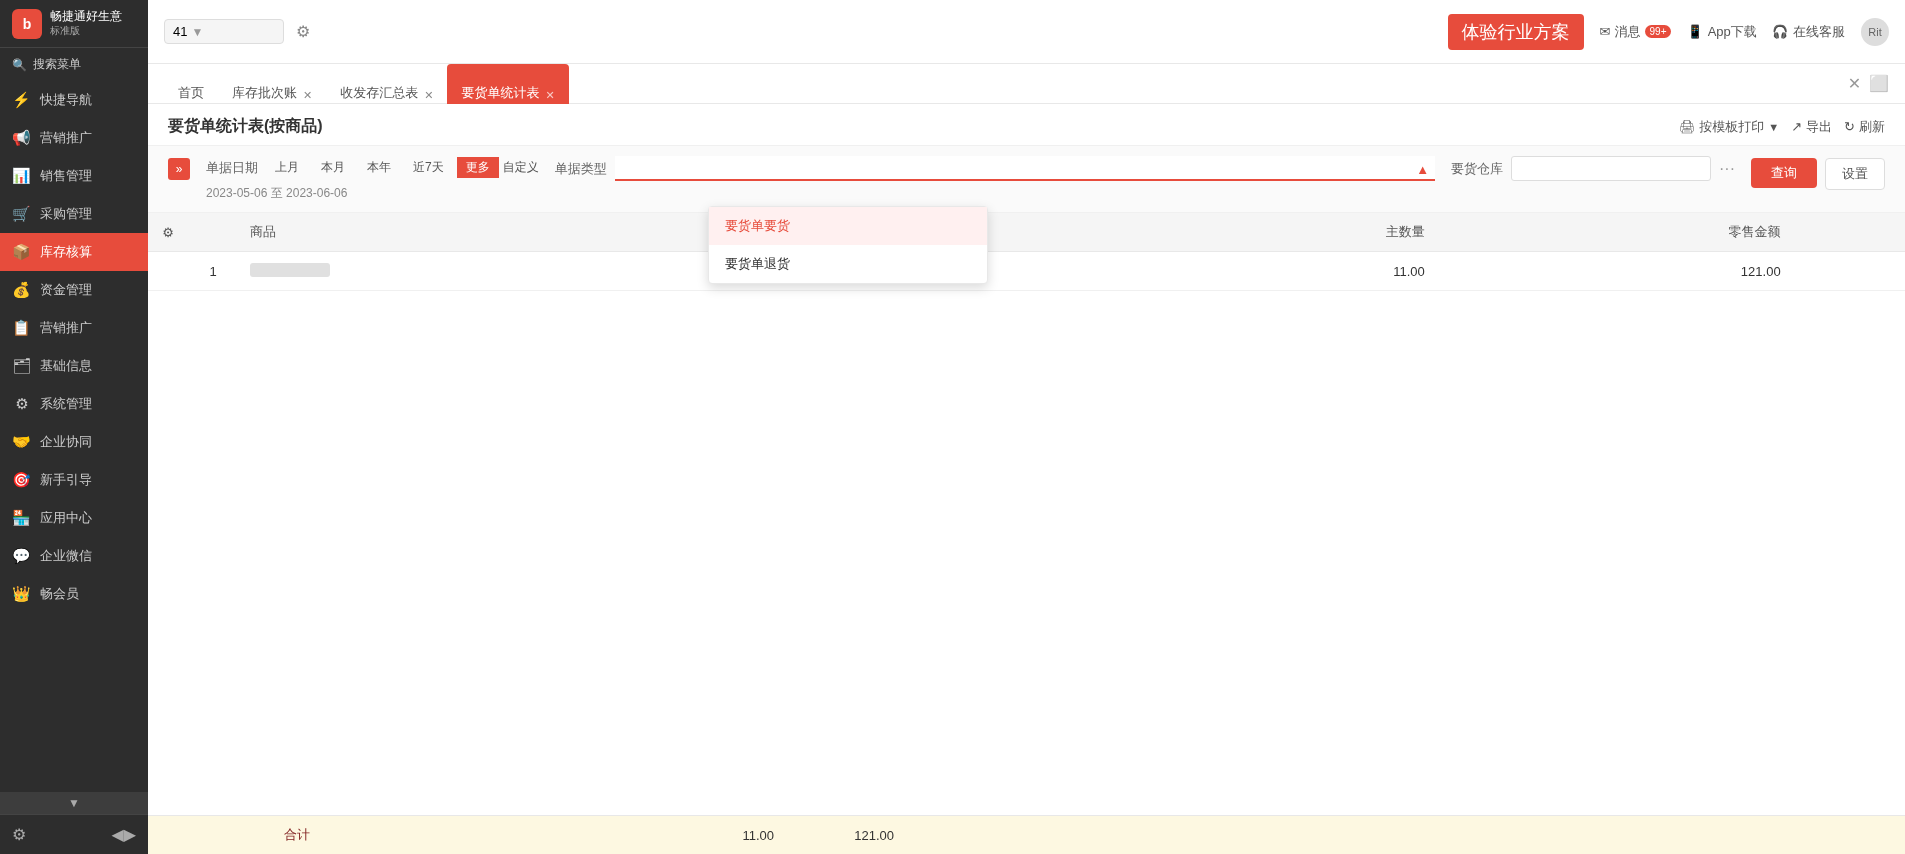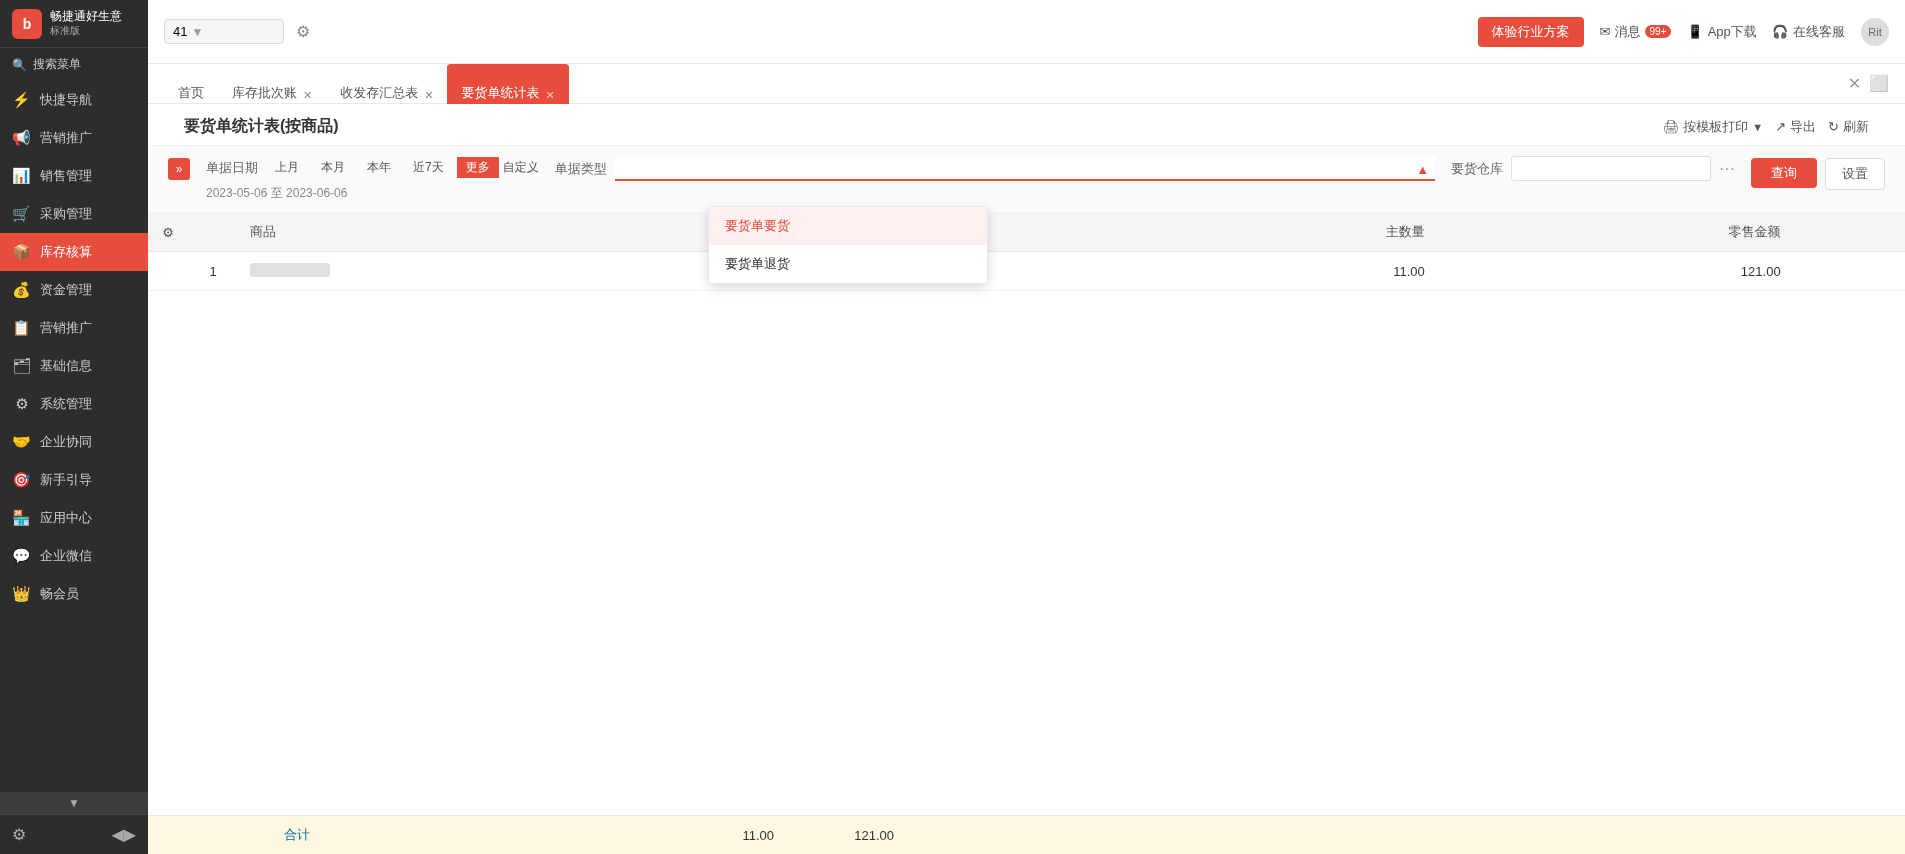--- a/index.html
+++ b/index.html
@@ -110,21 +110,21 @@
       min-width: 120px;
       cursor: pointer;
     }
     .top-header-actions { margin-left: auto; display: flex; align-items: center; gap: 16px; }
     .trial-btn {
       background: #e74c3c;
       color: white;
       border: none;
       border-radius: 4px;
       padding: 6px 14px;
-      font-size: 13px;
+      font-size: 18px;
       cursor: pointer;
     }
     .header-action { display: flex; align-items: center; gap: 4px; color: #555; cursor: pointer; font-size: 13px; }
     .badge {
       background: #e74c3c;
       color: white;
       border-radius: 10px;
       font-size: 10px;
       padding: 1px 5px;
       min-width: 20px;
@@ -175,21 +175,21 @@
       background: white;
       overflow-y: auto;
       display: flex;
       flex-direction: column;
     }
 
     .page-header {
       display: flex;
       align-items: center;
       justify-content: space-between;
-      padding: 12px 36px 8px;
+      padding: 12px 20px 8px;
       border-bottom: 1px solid #f0f0f0;
       text-align: right;
     }
     .page-title { font-size: 16px; font-weight: bold; color: #333; }
     .page-header-actions { display: flex; align-items: center; gap: 12px; }
     .print-btn, .export-btn, .refresh-btn {
       display: flex; align-items: center; gap: 4px;
       color: #555; cursor: pointer; font-size: 13px;
     }
 
@@ -370,21 +370,21 @@
     
     .table-footer {
       background: #fdf8e1;
       border-top: 1px solid #e8e8e8;
       display: flex;
       align-items: center;
       padding: 10px 12px;
       gap: 20px;
     }
     .footer-spacer { width: 34px; }
-    .footer-total-label { font-size: 13px; color: #0369a1; width: 440px; padding-left: 0; }
+    .footer-total-label { font-size: 13px; color: #7f1d1d; width: 440px; padding-left: 0; }
     .footer-num { font-size: 13px; color: #333; width: 100px; text-align: right; }
   </style>
 </head>
 <body>
 
 <div class="sidebar">
   <div class="sidebar-logo">
     <div class="logo-icon">
       <span>b</span>
     </div>

